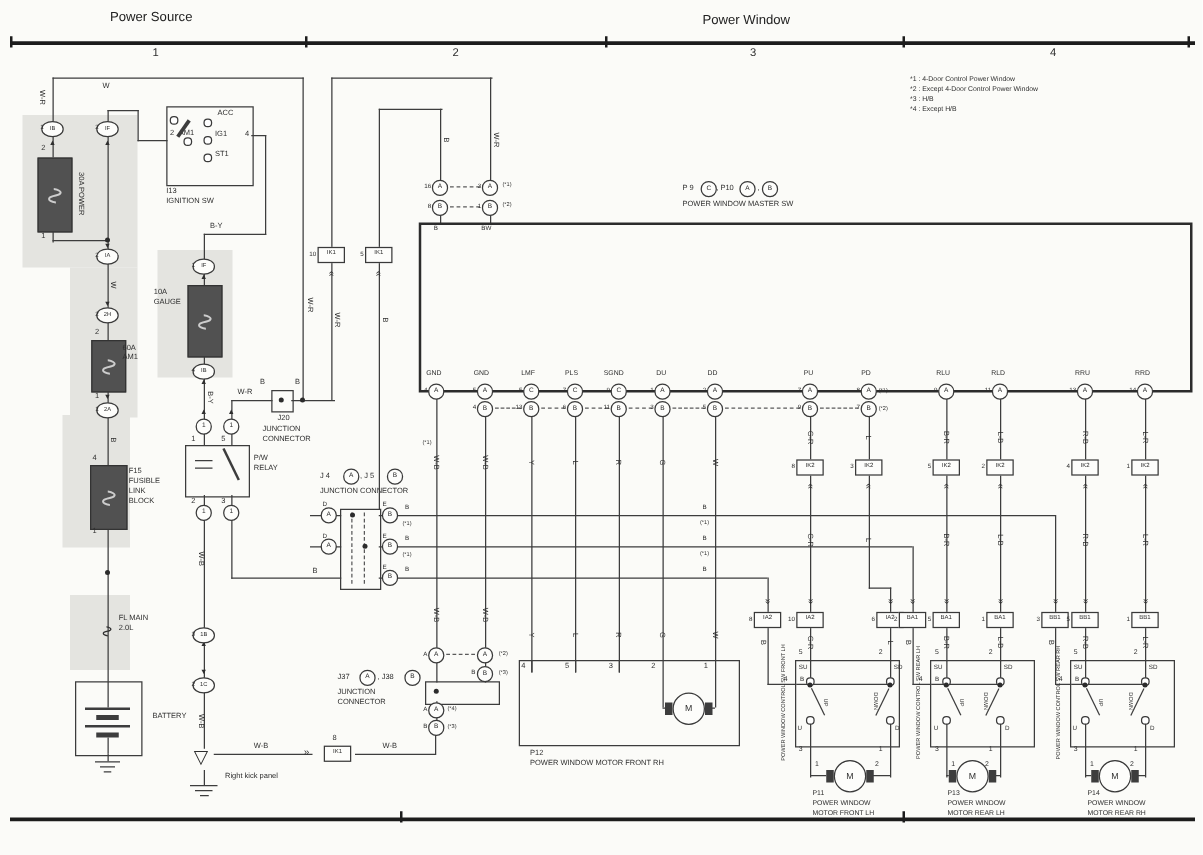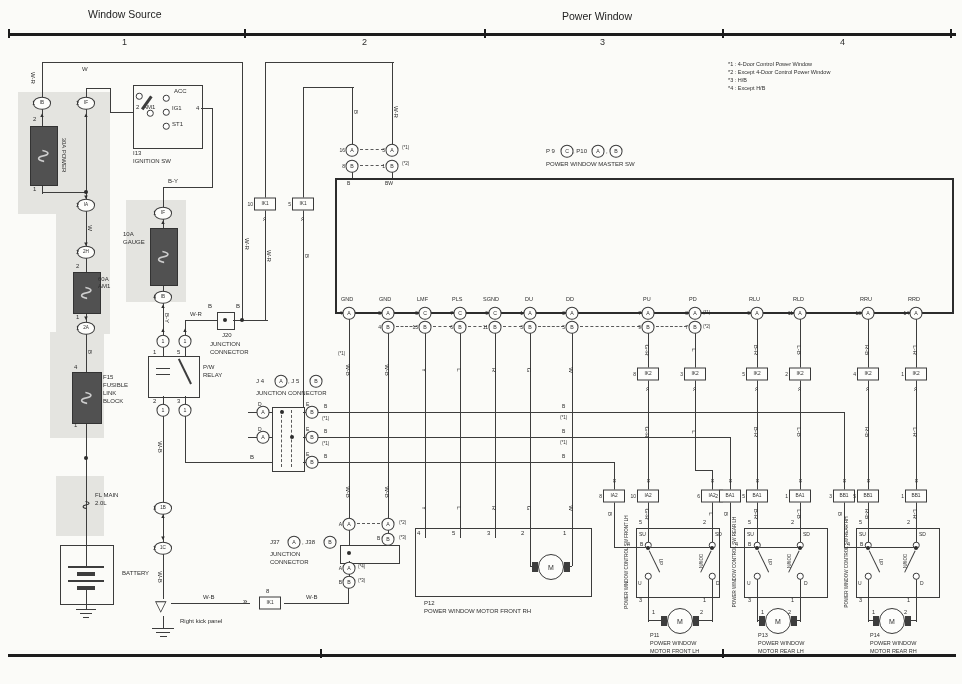--- a/index.html
+++ b/index.html
@@ -24,21 +24,21 @@
   .cbox{position:absolute;border:1px solid #3a3a3a;background:#fdfdfb;display:flex;align-items:center;justify-content:center;transform:translate(-50%,-50%);line-height:1;font-size:4.8px}
   .dot{position:absolute;width:4px;height:4px;border-radius:50%;background:#2c2c2c;transform:translate(-50%,-50%)}
   .ring{position:absolute;width:4.5px;height:4.5px;border-radius:50%;border:1px solid #3a3a3a;background:#fff;transform:translate(-50%,-50%)}
   .slant{position:absolute;background:#3d3d3d;transform-origin:0 50%}
   .motor{position:absolute;width:24px;height:24px;border:1.4px solid #3a3a3a;border-radius:50%;background:#fdfdfb;display:flex;align-items:center;justify-content:center;transform:translate(-50%,-50%);font-size:7px}
 </style>
 </head>
 <body>
 
 <div id="canvas">
-  <div class="hdr" style="left:88px;top:8px">Window Source</div>
+  <div class="hdr" style="left:88px;top:8px">Power Source</div>
   <div class="hdr" style="left:562px;top:10px">Power Window</div>
   <div id="gen">
       <div class="shade" style="left: 18px; top: 92px; width: 92px; height: 122px;"></div>
       <div class="shade" style="left: 56px; top: 214px; width: 54px; height: 120px;"></div>
       <div class="shade" style="left: 126px; top: 200px; width: 60px; height: 102px;"></div>
       <div class="shade" style="left: 50px; top: 332px; width: 54px; height: 106px;"></div>
       <div class="shade" style="left: 56px; top: 476px; width: 48px; height: 60px;"></div>
       <div class="rule" style="left: 8px; top: 33px; width: 948px; height: 2.5px;"></div>
       <div class="rule" style="left: 8px; top: 654px; width: 948px; height: 2.5px;"></div>
       <div class="rule" style="left: 8px; top: 29px; width: 2px; height: 9px;"></div>

